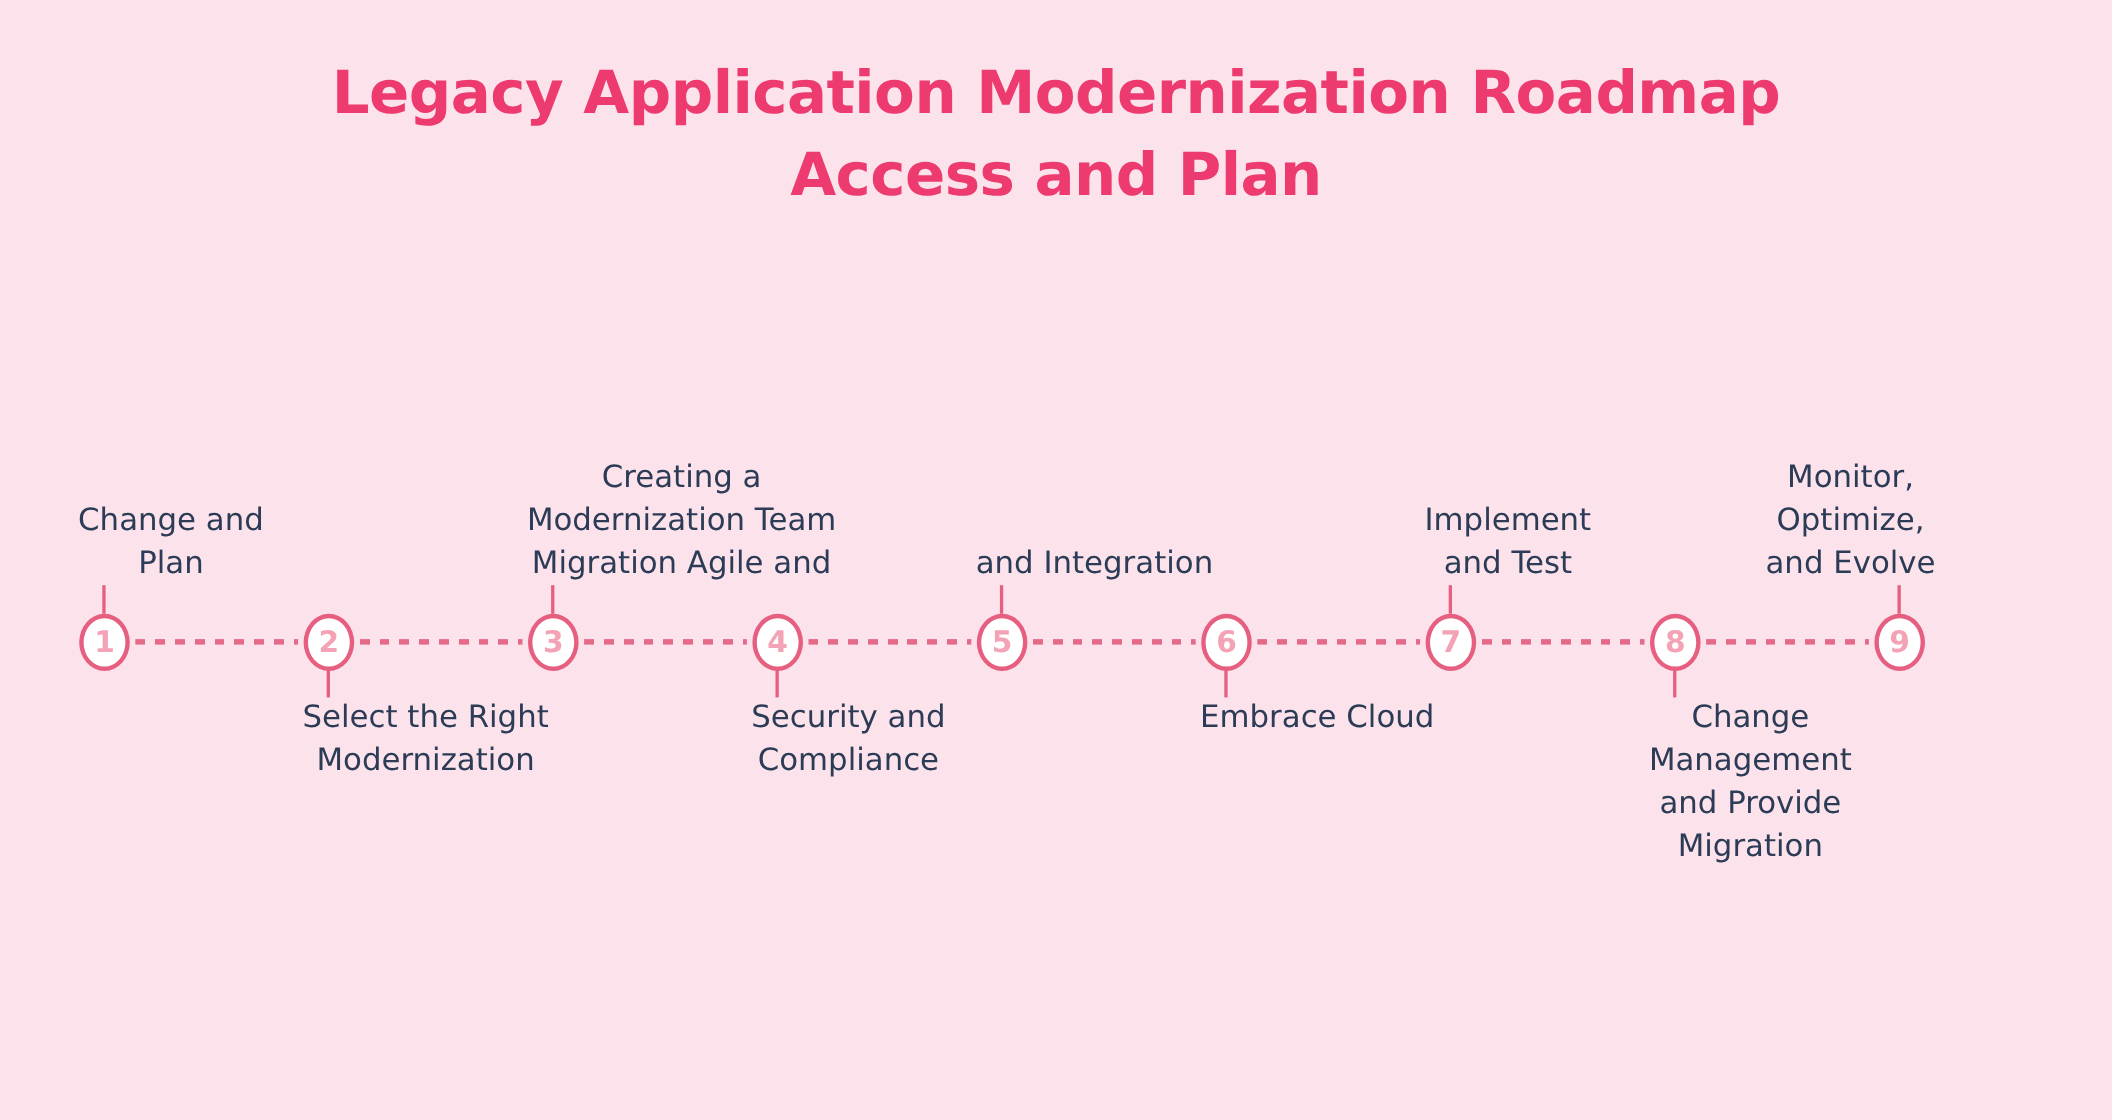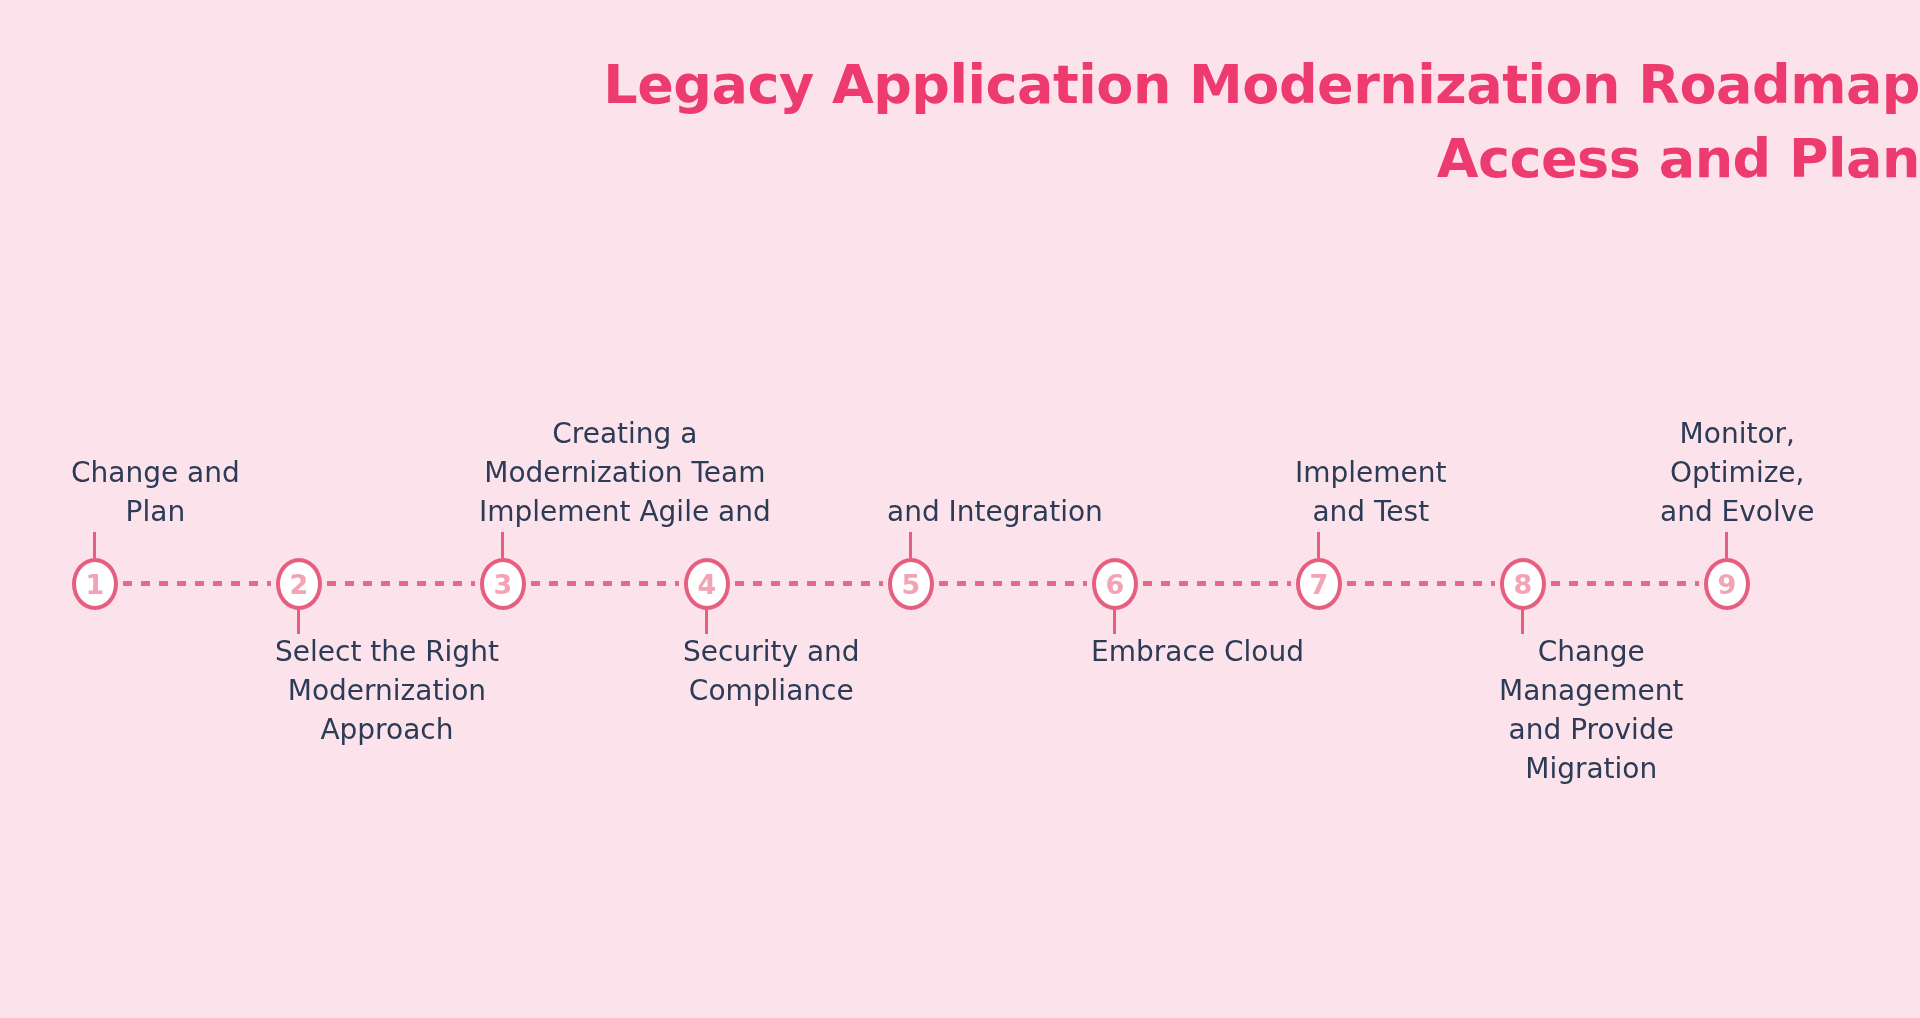--- a/index.html
+++ b/index.html
@@ -21,21 +21,21 @@
     width:1920px;
     height:1018px;
     background:var(--bg);
     overflow:hidden;
   }
   .title{
     position:absolute;
     top:48px;
     left:0;
     width:1920px;
-    text-align:right;
+    text-align:center;
     color:var(--title);
     font-size:54px;
     font-weight:600;
     line-height:74px;
     letter-spacing:-0.5px;
   }
   .circle{
     position:absolute;
     top:558px;
     width:46px;
@@ -100,33 +100,32 @@
   </div>
 
   <div class="milestone">
     <div class="tick" style="left: 297px; top: 608px;"></div>
     <div class="circle" style="left: 276px;">
       <span class="num">2</span>
     </div>
     <div class="label" style="left: 275px; top: 632px;">
           <div class="label-line">Select the Right</div>
           <div class="label-line">Modernization</div>
-          <div class="label-line">Approach</div>
         </div>
   </div>
 
   <div class="milestone">
     <div class="tick" style="left: 501px; top: 532px;"></div>
     <div class="circle" style="left: 480px;">
       <span class="num">3</span>
     </div>
     <div class="label" style="left: 479px; bottom: 487px;">
           <div class="label-line">Creating a</div>
           <div class="label-line">Modernization Team</div>
-          <div class="label-line">Implement Agile and</div>
+          <div class="label-line">Migration Agile and</div>
         </div>
   </div>
 
   <div class="milestone">
     <div class="tick" style="left: 705px; top: 608px;"></div>
     <div class="circle" style="left: 684px;">
       <span class="num">4</span>
     </div>
     <div class="label" style="left: 683px; top: 632px;">
           <div class="label-line">Security and</div>
@@ -176,21 +175,21 @@
           <div class="label-line">and Provide</div>
           <div class="label-line">Migration</div>
         </div>
   </div>
 
   <div class="milestone">
     <div class="tick" style="left: 1725px; top: 532px;"></div>
     <div class="circle" style="left: 1704px;">
       <span class="num">9</span>
     </div>
-    <div class="label" style="left: 1660px; bottom: 487px; margin-top: 27px;">
+    <div class="label" style="left: 1605px; bottom: 487px; margin-top: 27px;">
           <div class="label-line">Monitor,</div>
           <div class="label-line">Optimize,</div>
           <div class="label-line">and Evolve</div>
         </div>
   </div>
 <div class="dash-seg" style="left: 123px; width: 148px;"></div>
       <div class="dash-seg" style="left: 327px; width: 148px;"></div>
       <div class="dash-seg" style="left: 531px; width: 148px;"></div>
       <div class="dash-seg" style="left: 735px; width: 148px;"></div>
       <div class="dash-seg" style="left: 939px; width: 148px;"></div>

